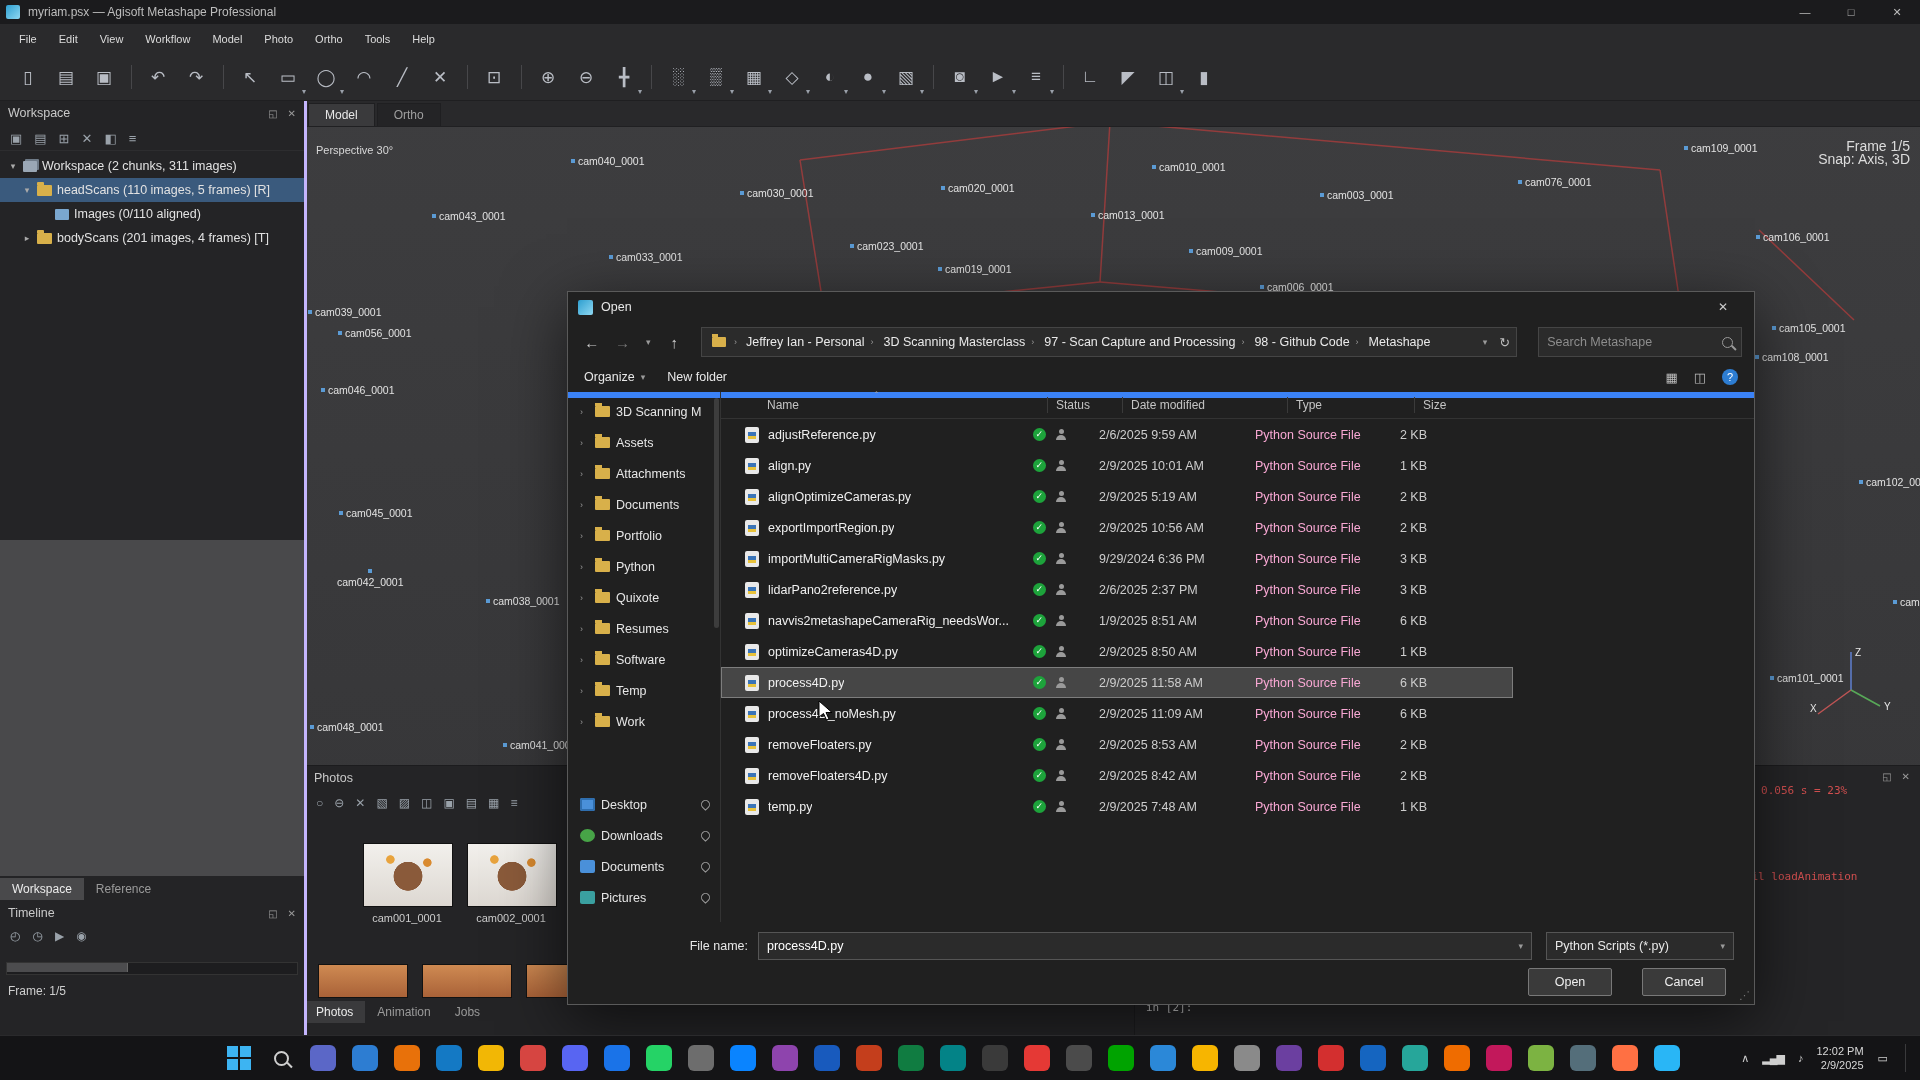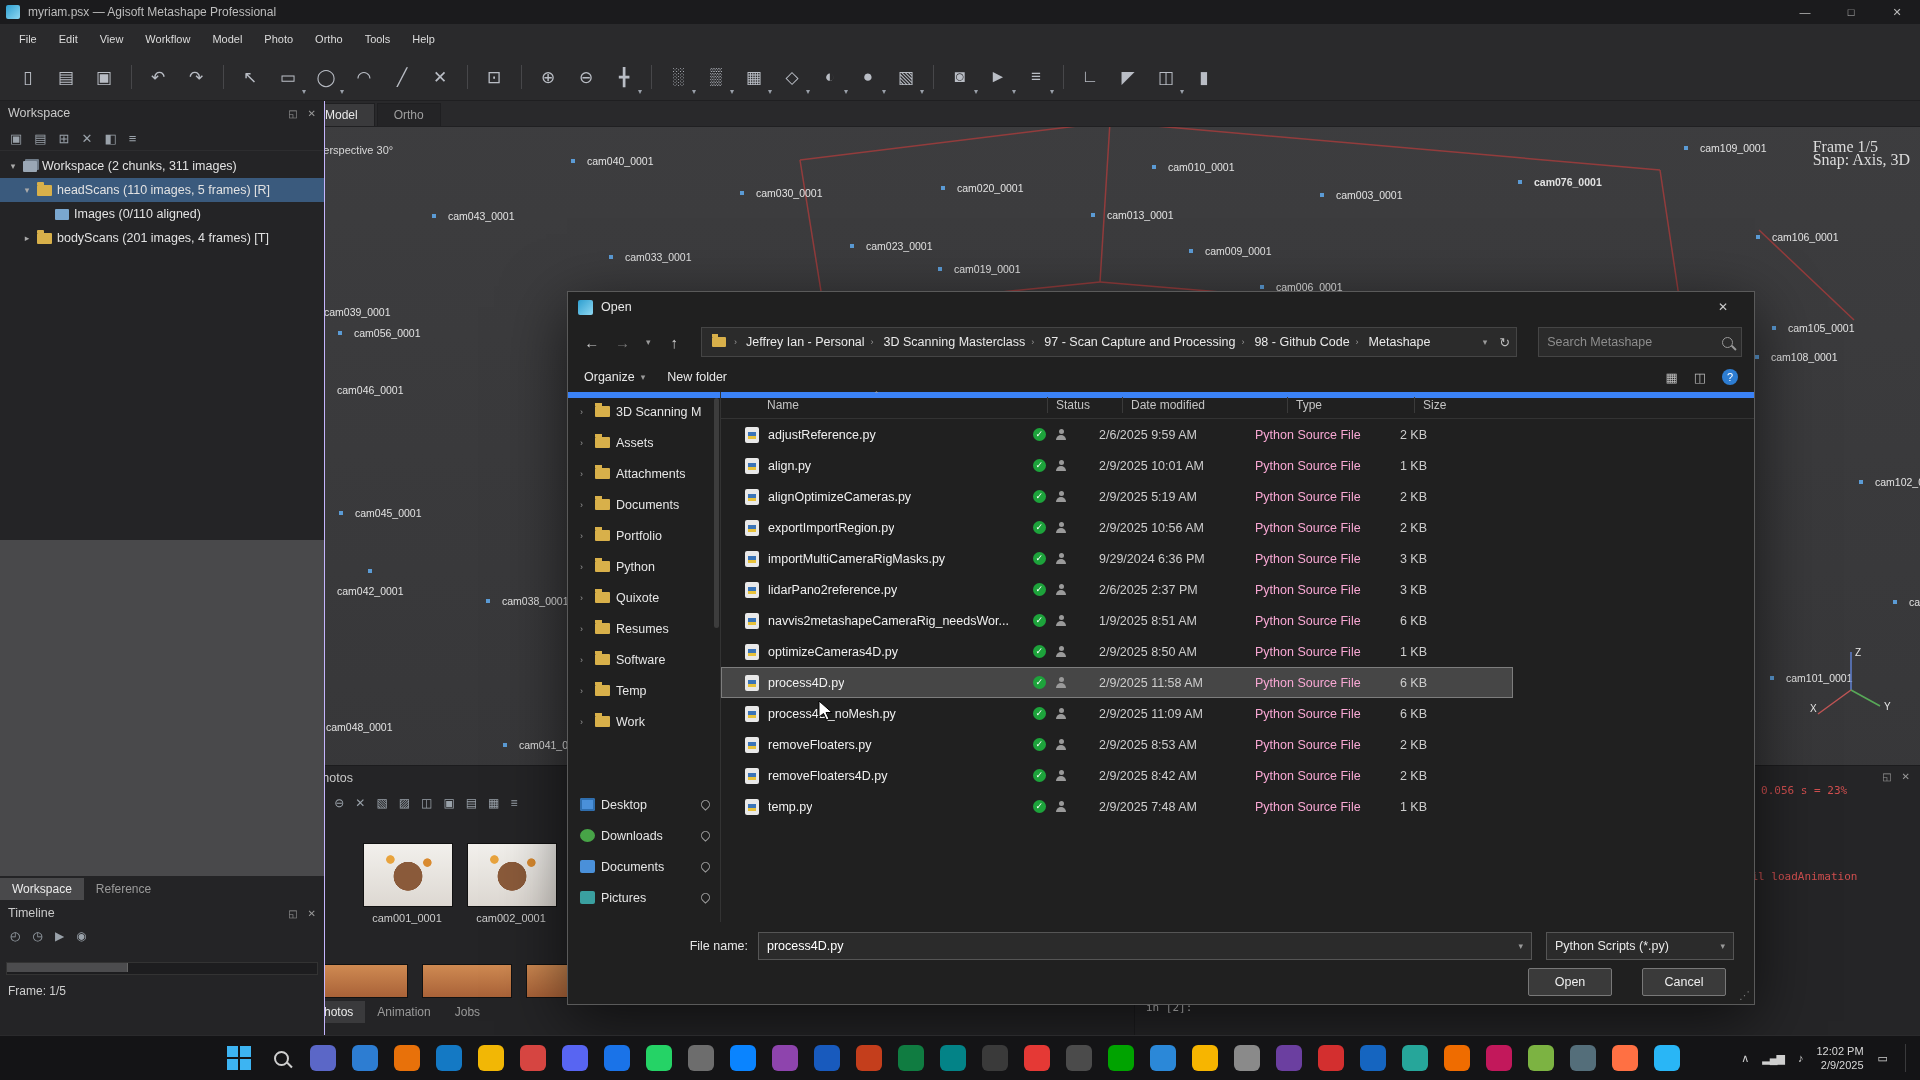--- a/index.html
+++ b/index.html
@@ -21,28 +21,28 @@
   .tbtn .dd{display:none;position:absolute;right:0;bottom:-1px;font-size:8px;color:#9aa0aa;}
   .tbtn .dd.show{display:block;}
 
   
   .viewport-bg{position:absolute;left:304px;top:100px;right:0;bottom:44px;background:linear-gradient(#3d3d3f,#353537);z-index:0;}
   .vp-tabs{position:absolute;left:304px;top:100px;right:0;height:26px;background:#29292b;border-bottom:1px solid #202022;display:flex;align-items:flex-end;padding-left:4px;z-index:2;}
   .vtab{height:22px;padding:0 16px;display:flex;align-items:center;font-size:12px;color:#9f9f9f;background:#242426;margin-right:2px;border:1px solid #1f1f21;border-bottom:none;}
   .vtab.active{background:#3a3a3c;color:#e8e8e8;}
   .region-svg{position:absolute;left:0;top:0;z-index:1;pointer-events:none;}
   .cams{position:absolute;left:0;top:0;width:1920px;height:1080px;z-index:2;}
-  .cam{position:absolute;display:flex;align-items:center;gap:12px;font-size:10.5px;color:#e2e2e2;white-space:nowrap;}
+  .cam{position:absolute;display:flex;align-items:center;gap:3px;font-size:10.5px;color:#e2e2e2;white-space:nowrap;}
   .cam-dot{width:4px;height:4px;background:#5b9bd5;}
   .vp-persp{position:absolute;left:316px;top:144px;font-size:11px;color:#d8d8d8;z-index:2;}
-  .vp-info{position:absolute;right:10px;top:140px;font-size:16px;color:#dcdcdc;line-height:13px;z-index:2;font-family:Liberation Serif, serif;}
+  .vp-info{position:absolute;right:10px;top:140px;text-align:right;font-size:14px;color:#dcdcdc;line-height:13px;z-index:2;}
   .axis-svg{position:absolute;left:1806px;top:640px;z-index:2;}
 
   
-  .left-panel{position:absolute;left:0;top:100px;width:304px;bottom:44px;background:#242426;border-right:1px solid #c4b5fd;z-index:5;padding-left:20px;}
+  .left-panel{position:absolute;left:0;top:100px;width:304px;bottom:44px;background:#242426;border-right:3px solid #c4b5fd;z-index:5;}
   .panel-header{position:absolute;left:0;right:0;height:26px;display:flex;align-items:center;padding:0 8px;color:#c9c9c9;font-size:12.5px;}
   .ph-top{top:0;}
   .panel-hicons{margin-left:auto;display:flex;gap:10px;color:#9a9a9a;font-size:10px;}
   .ws-tools{position:absolute;left:0;right:0;top:26px;height:24px;display:flex;align-items:center;gap:12px;padding:0 10px;color:#9aa2aa;font-size:13px;border-bottom:1px solid #2d2d2f;}
   .ws-tree{position:absolute;left:0;right:0;top:54px;}
   .tree-row{height:24px;display:flex;align-items:center;gap:5px;font-size:12.5px;color:#e2e2e2;}
   .tree-row.selected{background:#3a5a7d;}
   .expander{width:10px;color:#aaa;font-size:9px;text-align:center;flex:0 0 auto;}
   .nicon{flex:0 0 auto;}
   .nicon.stack{width:14px;height:11px;background:#9aa7b5;border-radius:1px;box-shadow:2px -2px 0 #6f7b88;}
@@ -252,21 +252,21 @@
       <div class="cam" style="left: 1260px; top: 281px;">
         <span class="cam-dot"></span>
         <span>cam006_0001</span>
       </div>
 
       <div class="cam" style="left: 1320px; top: 189px;">
         <span class="cam-dot"></span>
         <span>cam003_0001</span>
       </div>
 
-      <div class="cam" style="left: 1518px; top: 176px; font-weight: bold;">
+      <div class="cam" style="left: 1518px; top: 176px;">
         <span class="cam-dot"></span>
         <span>cam076_0001</span>
       </div>
 
       <div class="cam" style="left: 1684px; top: 142px;">
         <span class="cam-dot"></span>
         <span>cam109_0001</span>
       </div>
 
       <div class="cam" style="left: 1756px; top: 231px;">

